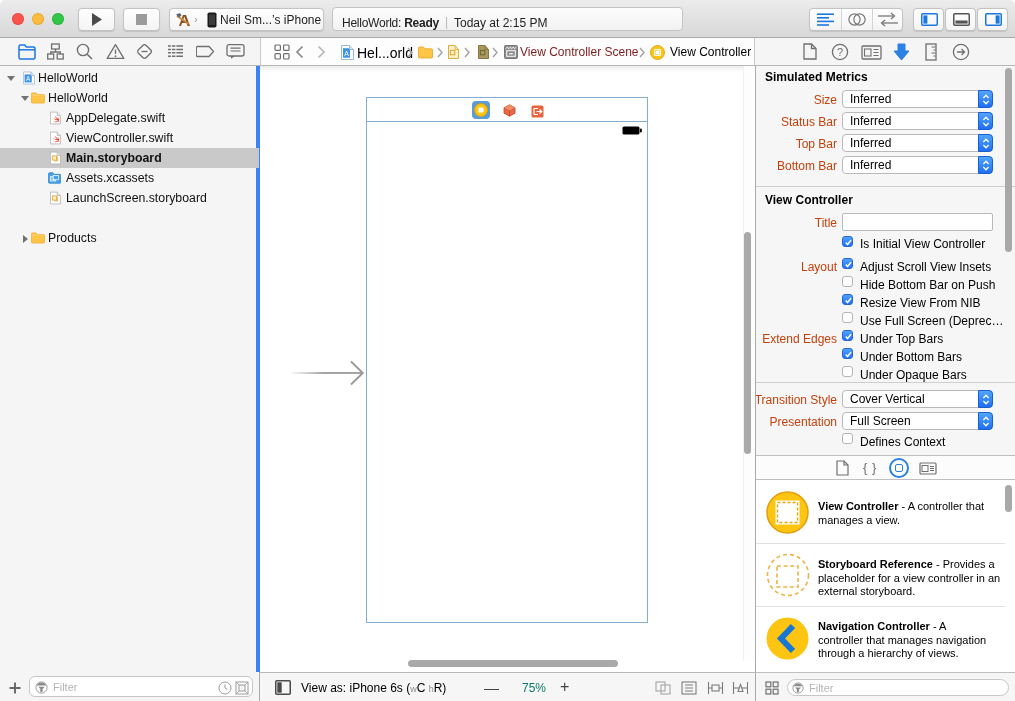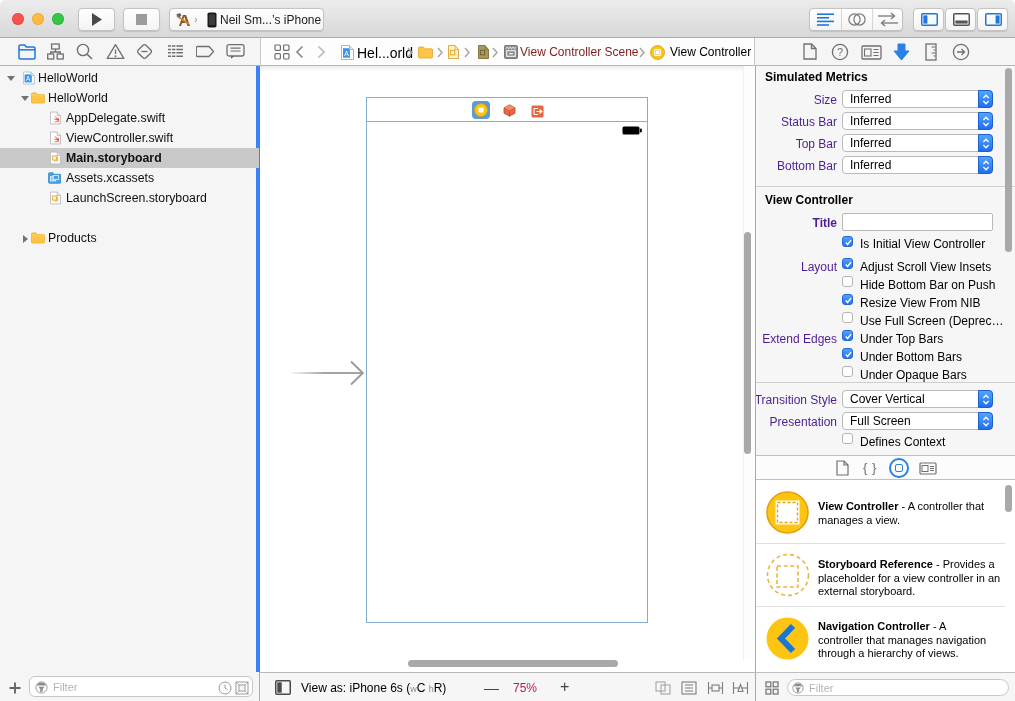--- a/index.html
+++ b/index.html
@@ -45,21 +45,21 @@
 #vcdock { position:absolute; left:0; top:0; width:280px; height:24px; border-bottom:1px solid #83aed1; }
 
 
 #canvas-bottom { position:absolute; left:260px; top:672px; width:495px; height:29px;
   background:#f6f6f6; border-top:1px solid #b9b9b9; font-size:12px; color:#333; }
 
 
 #inspector { position:absolute; left:755px; top:66px; width:260px; height:389px; background:#f6f6f6;
   border-left:1px solid #aaaaaa; font-size:12px; color:#000; overflow:hidden; }
 .hdr { position:absolute; left:9px; font-weight:bold; font-size:12px; color:#000; }
-.ilbl { position:absolute; text-align:right; color:#4c1d95; white-space:nowrap; }
+.ilbl { position:absolute; text-align:right; color:#c2410c; white-space:nowrap; }
 .popup { position:absolute; left:86px; width:151px; height:18px; background:#fff;
   border:1px solid #b9b9b9; border-radius:4px; font-size:12px; line-height:16px; padding-left:7px; color:#000; }
 .stepper { position:absolute; right:-1px; top:-1px; width:15px; height:18px; border-radius:0 4px 4px 0;
   background:linear-gradient(#53a5fb,#1f6ef5); border:0.5px solid #1a5fd0; }
 .cb { position:absolute; width:11px; height:11px; border-radius:3px; background:#fff; border:1px solid #b5b5b5; }
 .cb.on { background:linear-gradient(#50a3fb,#2471f6); border:1px solid #2366d9; }
 .cbtext { position:absolute; font-size:12px; color:#000; white-space:nowrap; }
 .sep { position:absolute; left:0; width:260px; height:1px; background:#cfcfcf; }
 
 
@@ -115,20 +115,25 @@
       <span style="position:absolute; left:24px; top:4px; color:#9a9a9a; font-size:11px;">›</span>
       <span style="position:absolute; left:36px; top:3px;">
         <svg width="12" height="16" viewBox="0 0 12 16">
             <rect x="1.5" y="0.5" width="9" height="15" rx="1.8" fill="#1b1b1b"></rect>
             <rect x="3" y="2.5" width="6" height="10.5" fill="#3c3c3e"></rect>
           </svg>
       </span>
       <span style="position:absolute; left:50px; top:4px; font-size:12px;">Neil Sm...’s iPhone</span>
     </div>
 
+    <div id="status-box">
+      <span style="position:absolute; left:9px; top:4px; font-size:12px; letter-spacing:-0.25px;">HelloWorld: <b>Ready</b></span>
+      <span style="position:absolute; left:112px; top:3px; color:#b9b9b9; font-size:12px;">|</span>
+      <span style="position:absolute; left:121px; top:4px; font-size:12px;">Today at 2:15 PM</span>
+    </div>
 
     <div class="tbtn" style="left:809px; width:94px;">
       <div style="position:absolute; left:31px; top:0; width:1px; height:21px; background:#d4d4d4;"></div>
       <div style="position:absolute; left:62px; top:0; width:1px; height:21px; background:#d4d4d4;"></div>
       <svg style="position:absolute; left:7px; top:3px;" width="17" height="15" viewBox="0 0 17 15">
         <g stroke="#1c78e0" stroke-width="1.6">
             <path d="M0 2.2 h17"></path>
             <path d="M0 5.8 h12"></path>
             <path d="M0 9.4 h17"></path>
             <path d="M0 13 h12"></path>
@@ -422,21 +427,21 @@
     <div class="sbthumb" style="left:484px; top:166px; width:7px; height:222px;"></div>
   </div>
 
   <div id="canvas-bottom">
     <svg style="position:absolute; left:15px; top:7px;" width="16" height="15" viewBox="0 0 16 15">
       <rect x="0.75" y="0.75" width="14.5" height="13.5" rx="1" fill="none" stroke="#4a4a4a" stroke-width="1.5"></rect>
       <rect x="2.3" y="2.3" width="4.4" height="10.4" fill="#4a4a4a"></rect>
     </svg>
     <span style="position:absolute; left:41px; top:8px; color:#000;">View as: iPhone 6s (<span style="font-size:9px; color:#8a8a8a;">w</span>C <span style="font-size:9px; color:#8a8a8a;">h</span>R)</span>
     <span style="position:absolute; left:224px; top:6px; font-size:15px; color:#444;">—</span>
-    <span style="position:absolute; left:253px; top:8px; color:#be185d;">75%</span>
+    <span style="position:absolute; left:262px; top:8px; color:#0f766e;">75%</span>
     <span style="position:absolute; left:300px; top:5px; font-size:16px; color:#444;">+</span>
 
     <svg style="position:absolute; left:395px; top:8px;" width="16" height="14" viewBox="0 0 16 14">
       <g fill="none" stroke="#a5a5a5" stroke-width="1.1">
       <rect x="1" y="1" width="9" height="9"></rect>
           <rect x="6" y="4" width="9" height="9"></rect>
         </g>
     </svg>
     <svg style="position:absolute; left:421px; top:8px;" width="16" height="14" viewBox="0 0 16 14">
       <g fill="none" stroke="#7d7d7d" stroke-width="1.1">
@@ -479,21 +484,21 @@
           </svg></div></div>
 
     <div class="ilbl" style="left:-60px; top:93px; width:141px;">Bottom Bar</div>
     <div class="popup" style="top:90px;">Inferred<div class="stepper"><svg width="14" height="17" viewBox="0 0 16 18">
             <path d="M5 7.2 L8 4.2 L11 7.2 M5 10.8 L8 13.8 L11 10.8" fill="none" stroke="#fff" stroke-width="1.5"></path>
           </svg></div></div>
 
     <div class="sep" style="top:120px;"></div>
     <div class="hdr" style="top:127px;">View Controller</div>
 
-    <div class="ilbl" style="left:-60px; top:150px; width:141px;font-weight:bold;">Title</div>
+    <div class="ilbl" style="left:-60px; top:150px; width:141px;">Title</div>
     <div style="position:absolute; left:86px; top:147px; width:151px; height:18px; background:#fff; border:1px solid #b9b9b9; border-radius:2px;"></div>
 
     <div class="cb on" style="left:86px; top:170px;"><svg width="11" height="11" viewBox="0 0 12 12">
           <path d="M3 6 L5 8.2 L8.8 3.4" fill="none" stroke="#fff" stroke-width="1.6"></path>
         </svg></div>
     <div class="cbtext" style="left:104px; top:171px;">Is Initial View Controller</div>
 
     <div class="ilbl" style="left:-60px; top:194px; width:141px;">Layout</div>
     <div class="cb on" style="left:86px; top:192px;"><svg width="11" height="11" viewBox="0 0 12 12">
           <path d="M3 6 L5 8.2 L8.8 3.4" fill="none" stroke="#fff" stroke-width="1.6"></path>

